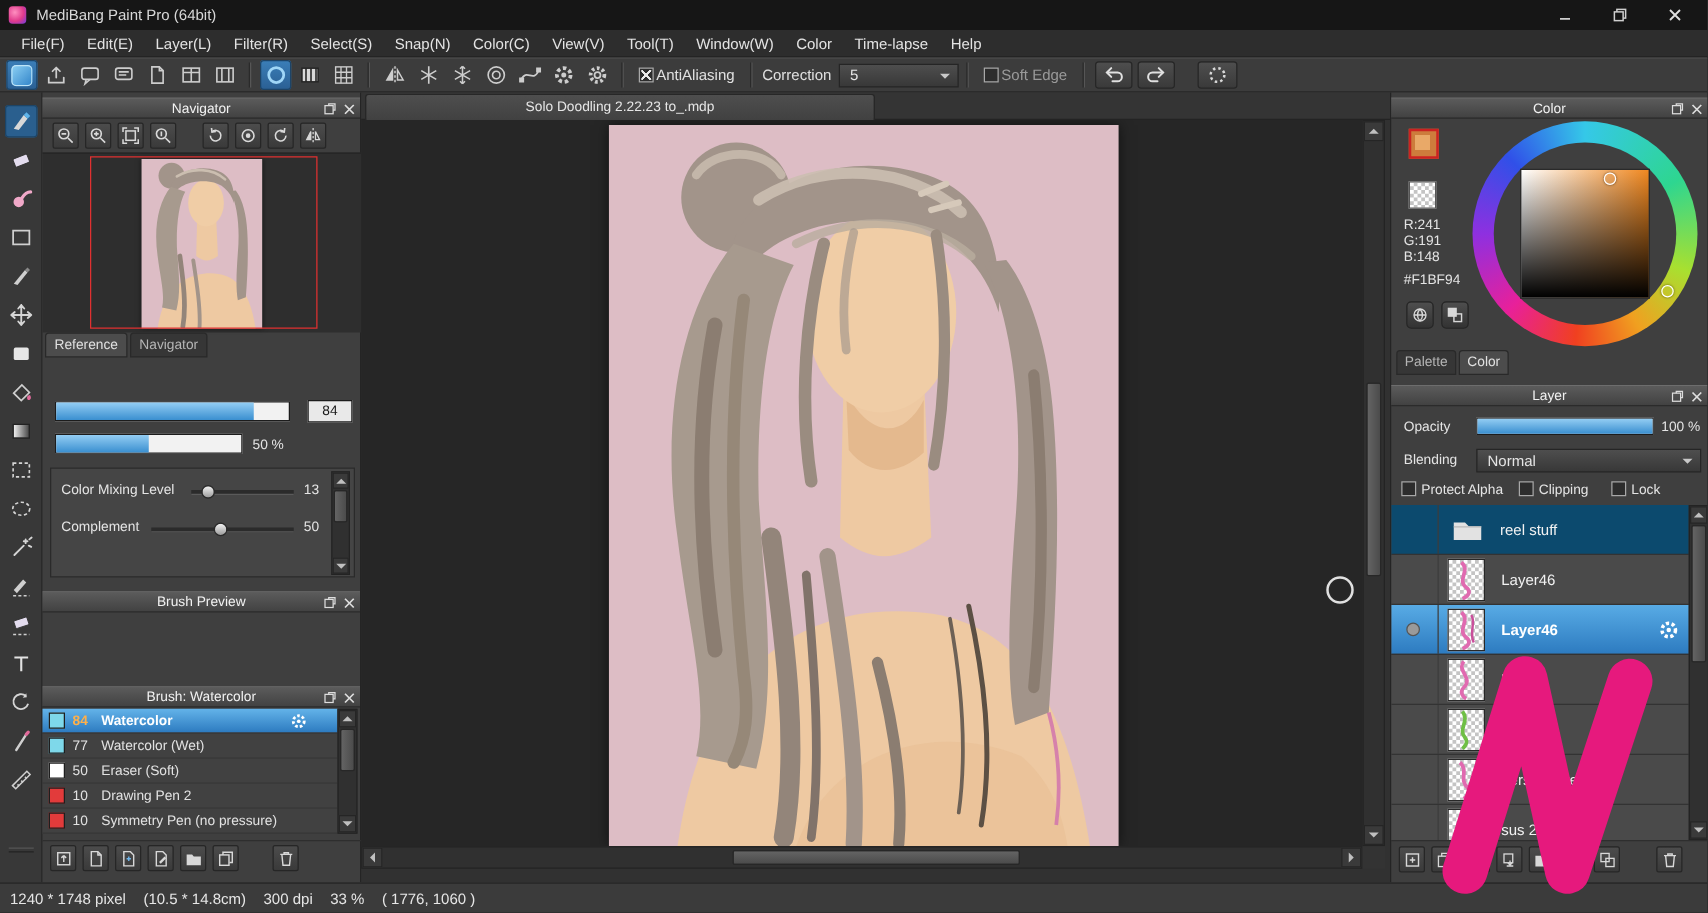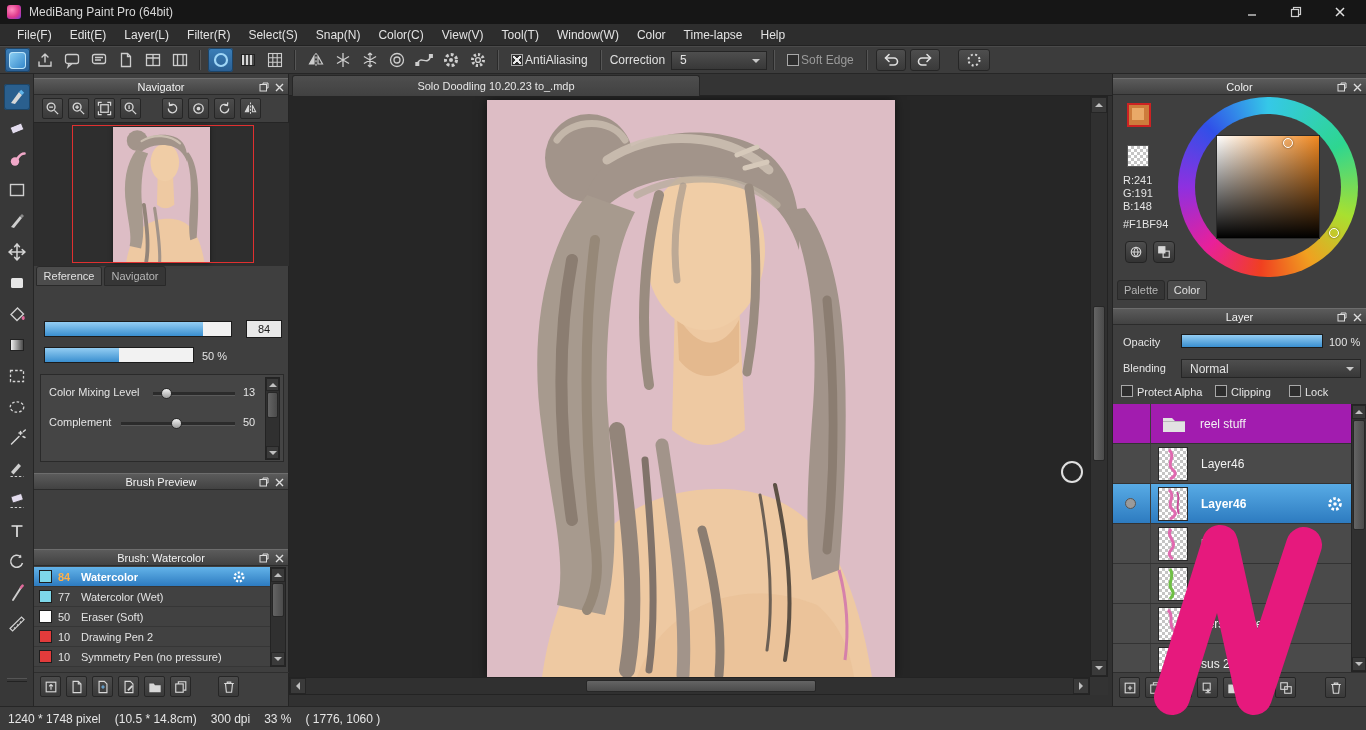--- a/index.html
+++ b/index.html
@@ -63,21 +63,21 @@
 .arr.left{border-right-color:#c0c0c0;margin-left:-4px}
 .arr.right{border-left-color:#c0c0c0;margin-right:-4px}
 
 .brow{position:absolute;left:0;width:236px;height:20px;display:flex;align-items:center;gap:6px;padding-left:5px;background:#414141;border-bottom:1px solid #363636;font-size:11px;color:#e2e2e2}
 .brow.sel{background:linear-gradient(#63b3e9,#2d7bc0);color:#fff;font-weight:bold}
 .bsw{width:13px;height:13px;border:1px solid #1e1e1e;flex:none}
 .bnum{width:17px;flex:none}
 .brow.sel .bnum{color:#ffb04a}
 
 .lrow{position:absolute;left:0;width:238px;height:40px;background:#4a4a4a;border-bottom:1px solid #333;display:flex;align-items:center}
-.lrow.folder{background:#a21caf}
+.lrow.folder{background:#0c4a6e}
 .lrow.sel{background:linear-gradient(#58abe5,#2d7bc0)}
 .lgutter{width:38px;height:100%;border-right:1px solid #3c3c3c;position:relative;flex:none}
 .lthumb{width:30px;height:34px;margin-left:7px;border:1px solid #282828;flex:none;position:relative;overflow:hidden}
 .lname{margin-left:13px;font-size:12px;color:#f2f2f2;white-space:nowrap}
 .lrow.sel .lname{font-weight:bold;color:#fff}
 .eyedot{position:absolute;left:12px;top:14px;width:11px;height:11px;border-radius:50%;background:#9a9a9a;border:1px solid #555}
 
 .canvasreg{left:289px;top:74px;width:823px;height:632px;background:#313131}
 .tabbar{position:absolute;left:0;top:0;width:100%;height:22px;background:#343434;border-bottom:1px solid #232323}
 .ctab{position:absolute;left:3px;top:1px;width:408px;height:21px;background:linear-gradient(#4e4e4e,#414141);border:1px solid #272727;border-bottom:none;border-radius:3px 3px 0 0;display:flex;align-items:center;justify-content:center;font-size:11px;color:#e6e6e6}
@@ -616,21 +616,21 @@
             <path d="M2.5 4 h11 M6 4 V2.5 h4 V4"></path>
             <path d="M4 4 l1 10 h6 l1-10"></path>
           </svg>
         </span>
     </div>
   </div>
 
   <div class="abs canvasreg">
     <div class="tabbar">
       <div class="ctab">
-          <span>Solo Doodling 10.20.23 to_.mdp</span>
+          <span>Solo Doodling 2.22.23 to_.mdp</span>
         </div>
     </div>
     <div class="viewport">
       <div class="abs" style="left:198px;top:4px;width:408px;height:577px;box-shadow:0 0 10px rgba(0,0,0,.55)">
         <svg width="408" height="577" viewBox="0 0 408 577">
           <rect width="408" height="577" fill="#ddbdc5"></rect>
           <path d="M55 577 C70 470 120 400 210 390 C300 382 360 420 385 577 Z" fill="#eec9a2"></path>
           <path d="M150 577 C175 505 255 475 330 505 C350 522 362 545 367 577 Z" fill="#e7bd92" opacity="0.5"></path>
           <path d="M188 200 L252 200 L258 330 C230 350 210 350 185 330 Z" fill="#eec9a2"></path>
           <path d="M190 215 C210 250 235 252 252 220 L252 262 C230 282 208 280 192 260 Z" fill="#ddab7e" opacity="0.55"></path>

